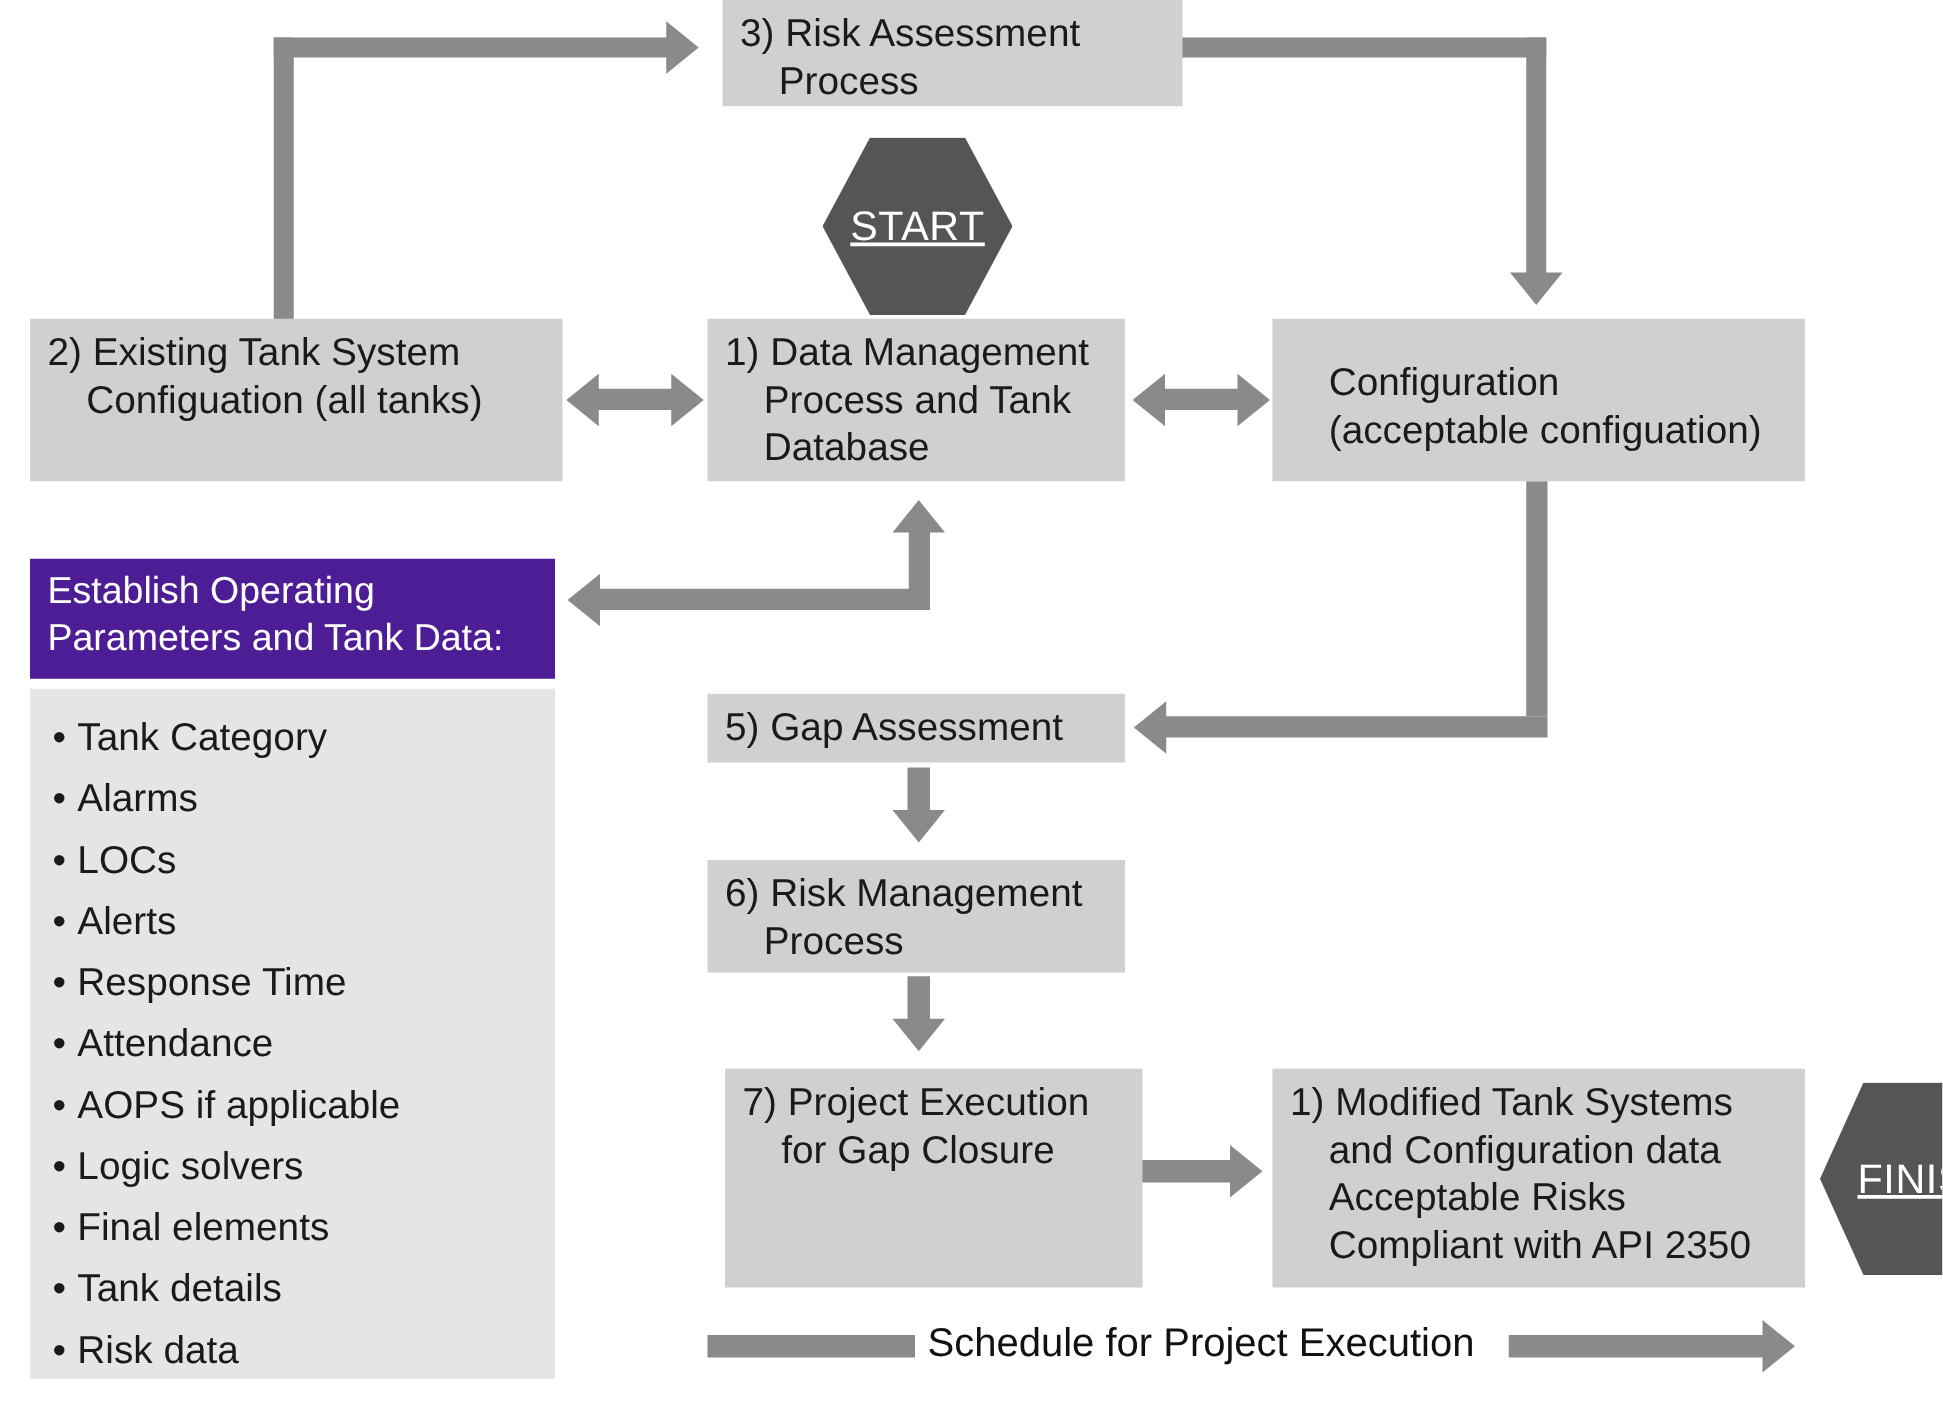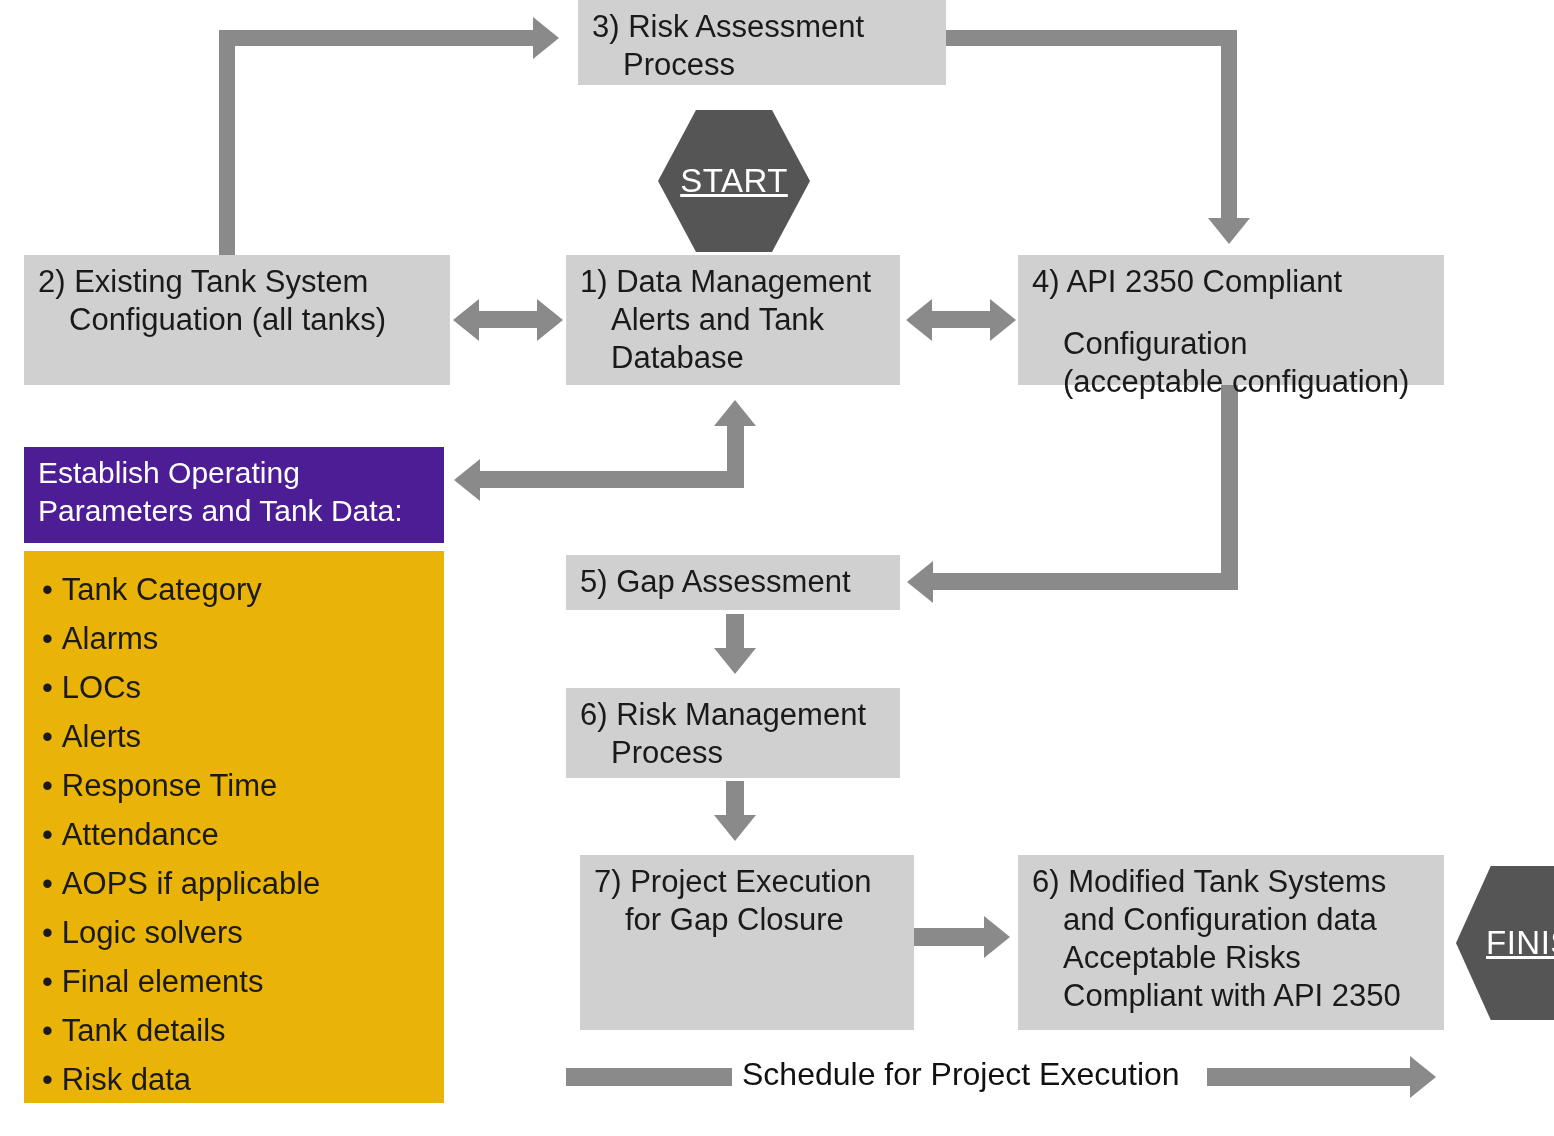--- a/index.html
+++ b/index.html
@@ -10,21 +10,21 @@
   .box .txt{position:absolute;left:14px;right:6px;top:8px;font-size:31px;line-height:38px;white-space:pre-line;text-indent:0;}
 
   .hex{position:absolute;background:#555555;color:#ffffff;display:flex;align-items:center;justify-content:center;
        font-size:33px;letter-spacing:.5px;
        clip-path:polygon(25% 0%,75% 0%,100% 50%,75% 100%,25% 100%,0% 50%);text-decoration:underline;}
   .hex.fin{clip-path:polygon(22% 0%,100% 0%,100% 100%,22% 100%,0% 50%);}
 
   .panelhdr{position:absolute;background:#4c1d95;color:#ffffff;box-sizing:border-box;}
   .panelhdr .txt{position:absolute;left:14px;right:8px;top:7px;font-size:30px;line-height:38px;}
 
-  .panelbody{position:absolute;background:#eab308;box-sizing:border-box;color:#1a1a1a;
+  .panelbody{position:absolute;background:#e5e5e5;box-sizing:border-box;color:#1a1a1a;
              padding:14px 0 8px 18px;}
   .panelbody .li{font-size:31px;line-height:49px;white-space:nowrap;}
   .panelbody .li b{font-weight:normal;padding-right:9px;}
 
   .arrow{position:absolute;background:#8a8a8a;}
   .tri{position:absolute;width:0;height:0;}
   .tri.up{border-left:21px solid transparent;border-right:21px solid transparent;border-bottom:26px solid #8a8a8a;}
   .tri.down{border-left:21px solid transparent;border-right:21px solid transparent;border-top:26px solid #8a8a8a;}
   .tri.left{border-top:21px solid transparent;border-bottom:21px solid transparent;border-right:26px solid #8a8a8a;}
   .tri.right{border-top:21px solid transparent;border-bottom:21px solid transparent;border-left:26px solid #8a8a8a;}
@@ -76,25 +76,25 @@
 
   <div class="hex" style="left:658px;top:110px;width:152px;height:142px;">
     <span>START</span>
   </div>
 
   <div class="box" style="left:24px;top:255px;width:426px;height:130px;">
     <div class="txt"><span style="display: block; padding-left: 0px;">2) Existing Tank System</span><span style="display: block; padding-left: 31px;">Configuation (all tanks)</span></div>
   </div>
 
   <div class="box" style="left:566px;top:255px;width:334px;height:130px;">
-    <div class="txt"><span style="display: block; padding-left: 0px;">1) Data Management</span><span style="display: block; padding-left: 31px;">Alerts and Tank</span><span style="display: block; padding-left: 31px;">Database</span></div>
+    <div class="txt"><span style="display: block; padding-left: 0px;">1) Data Management</span><span style="display: block; padding-left: 31px;">Process and Tank</span><span style="display: block; padding-left: 31px;">Database</span></div>
   </div>
 
   <div class="box" style="left:1018px;top:255px;width:426px;height:130px;">
-    <div class="txt"><span style="display: block; padding-left: 0px;">4) API 2350 Compliant</span><span style="display: block; padding-left: 31px; margin-top: 24px;">Configuration</span><span style="display: block; padding-left: 31px;">(acceptable configuation)</span></div>
+    <div class="txt"><span style="display: block; padding-left: 31px; margin-top: 24px;">Configuration</span><span style="display: block; padding-left: 31px;">(acceptable configuation)</span></div>
   </div>
 
   <div class="panelhdr" style="left:24px;top:447px;width:420px;height:96px;">
     <div class="txt" style="white-space:pre-line;">Establish Operating
 Parameters and Tank Data:</div>
   </div>
 
   <div class="panelbody" style="left:24px;top:551px;width:420px;height:552px;">
     <div class="li"><b>•</b><span>Tank Category</span></div>
     <div class="li"><b>•</b><span>Alarms</span></div>
@@ -115,21 +115,21 @@
 
   <div class="box" style="left:566px;top:688px;width:334px;height:90px;">
     <div class="txt"><span style="display: block; padding-left: 0px;">6) Risk Management</span><span style="display: block; padding-left: 31px;">Process</span></div>
   </div>
 
   <div class="box" style="left:566px;top:855px;width:334px;height:175px;margin-left:14px;">
     <div class="txt"><span style="display: block; padding-left: 0px;">7) Project Execution</span><span style="display: block; padding-left: 31px;">for Gap Closure</span></div>
   </div>
 
   <div class="box" style="left:1018px;top:855px;width:426px;height:175px;">
-    <div class="txt"><span style="display: block; padding-left: 0px;">6) Modified Tank Systems</span><span style="display: block; padding-left: 31px;">and Configuration data</span><span style="display: block; padding-left: 31px;">Acceptable Risks</span><span style="display: block; padding-left: 31px;">Compliant with API 2350</span></div>
+    <div class="txt"><span style="display: block; padding-left: 0px;">1) Modified Tank Systems</span><span style="display: block; padding-left: 31px;">and Configuration data</span><span style="display: block; padding-left: 31px;">Acceptable Risks</span><span style="display: block; padding-left: 31px;">Compliant with API 2350</span></div>
   </div>
 
   <div class="hex fin" style="left:1456px;top:866px;width:128px;height:154px;justify-content:flex-start;padding-left:30px;">
     <span>FINIS</span>
   </div>
 
   <div class="arrow" style="left:566px;top:1068px;width:166px;height:18px;"></div>
   <div class="schedlabel" style="left:742px;top:1056px;">Schedule for Project Execution</div>
   <div class="arrow" style="left:1207px;top:1068px;width:205px;height:18px;"></div>
   <div class="tri right" style="left:1410px;top:1056px;"></div>

